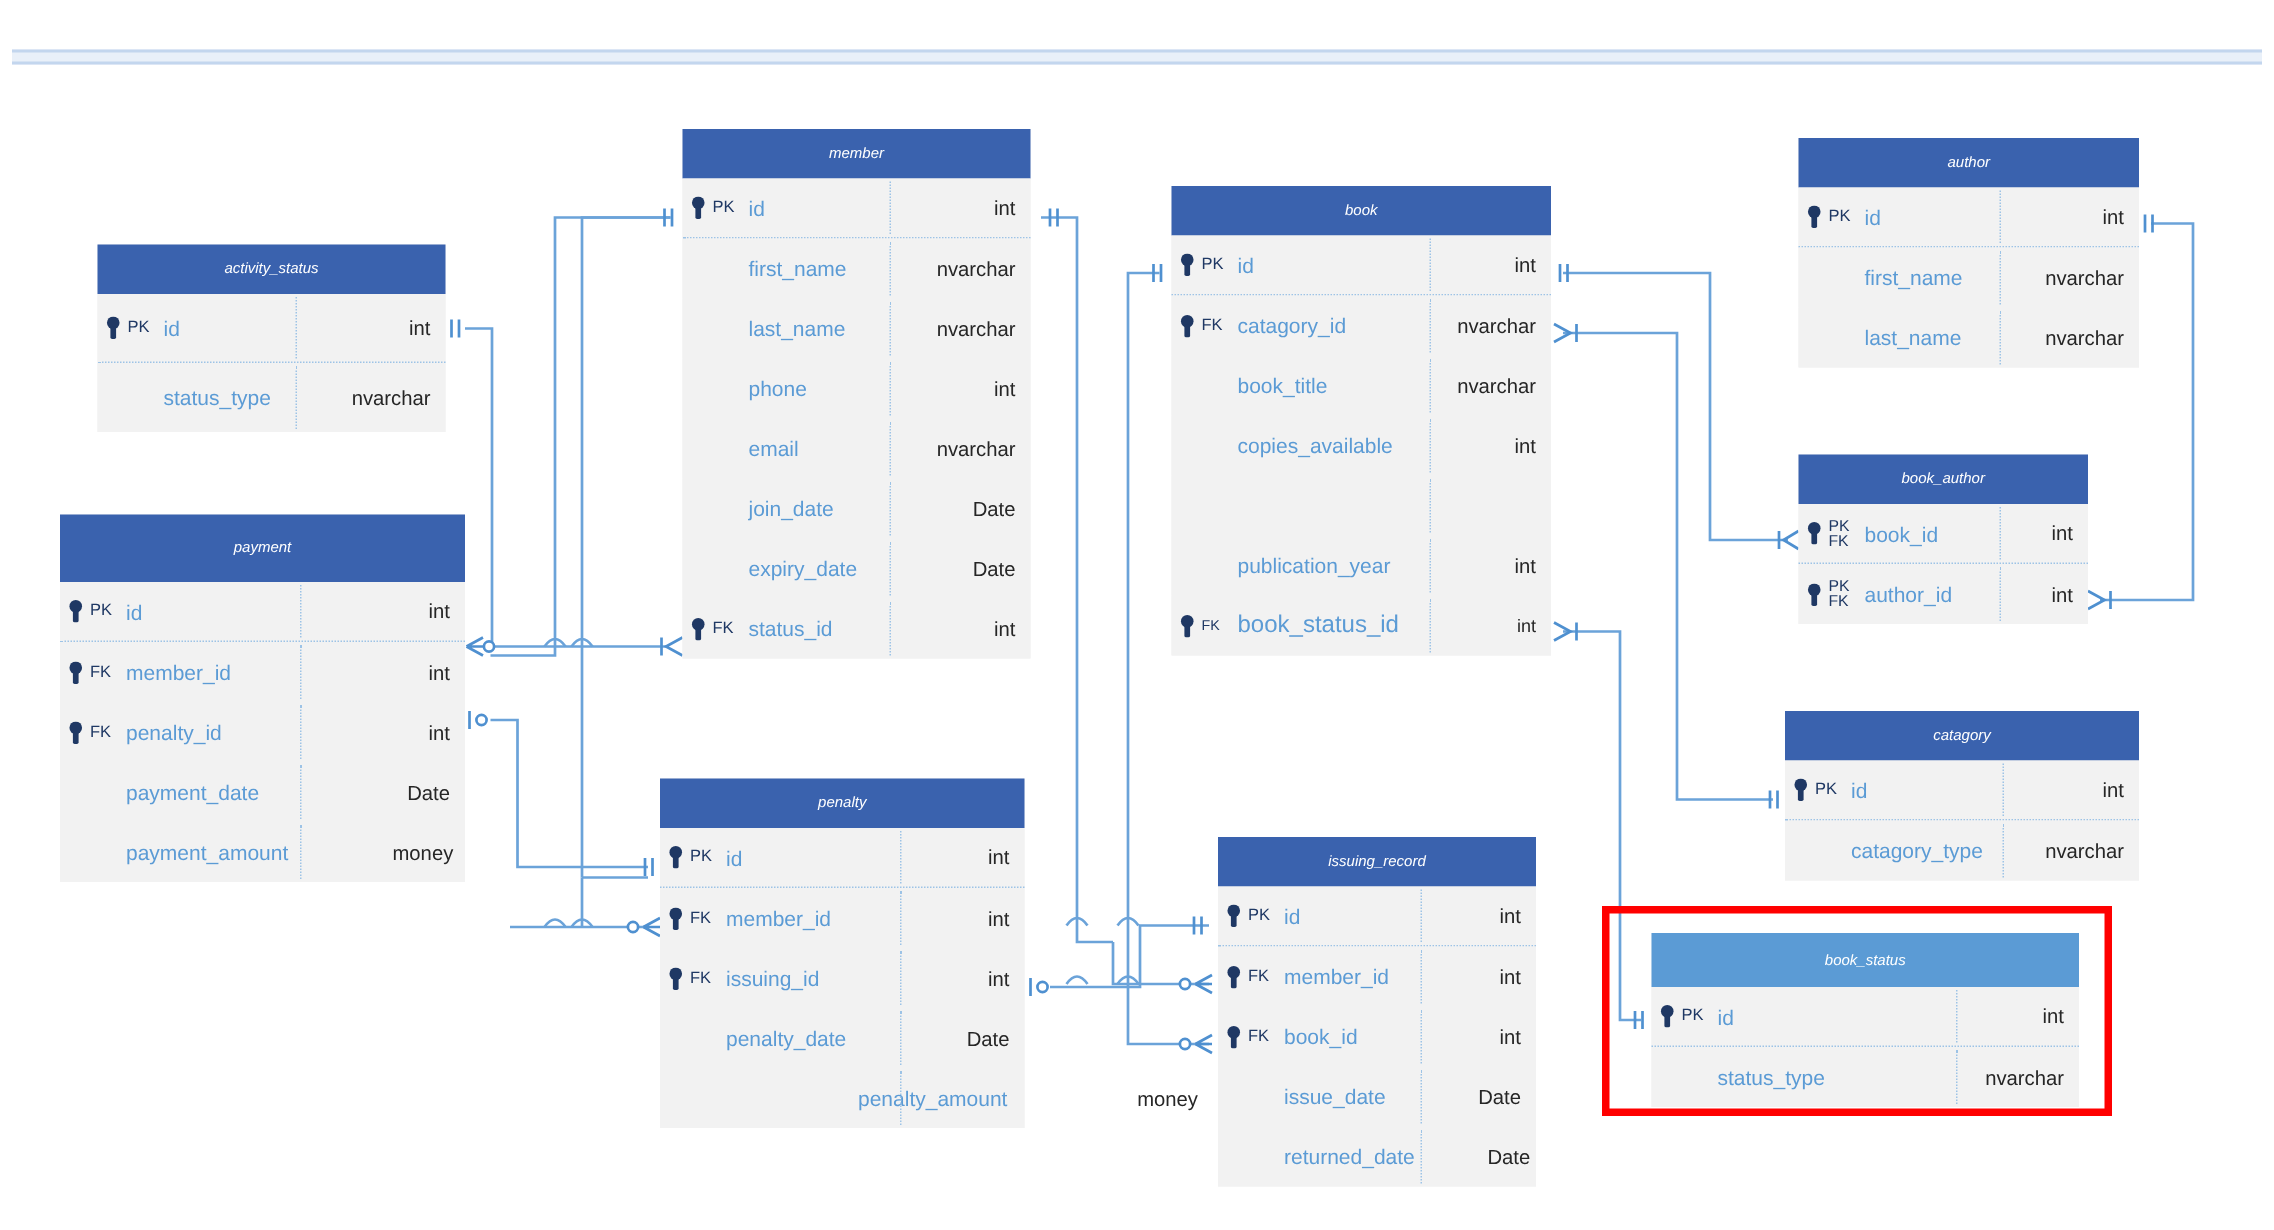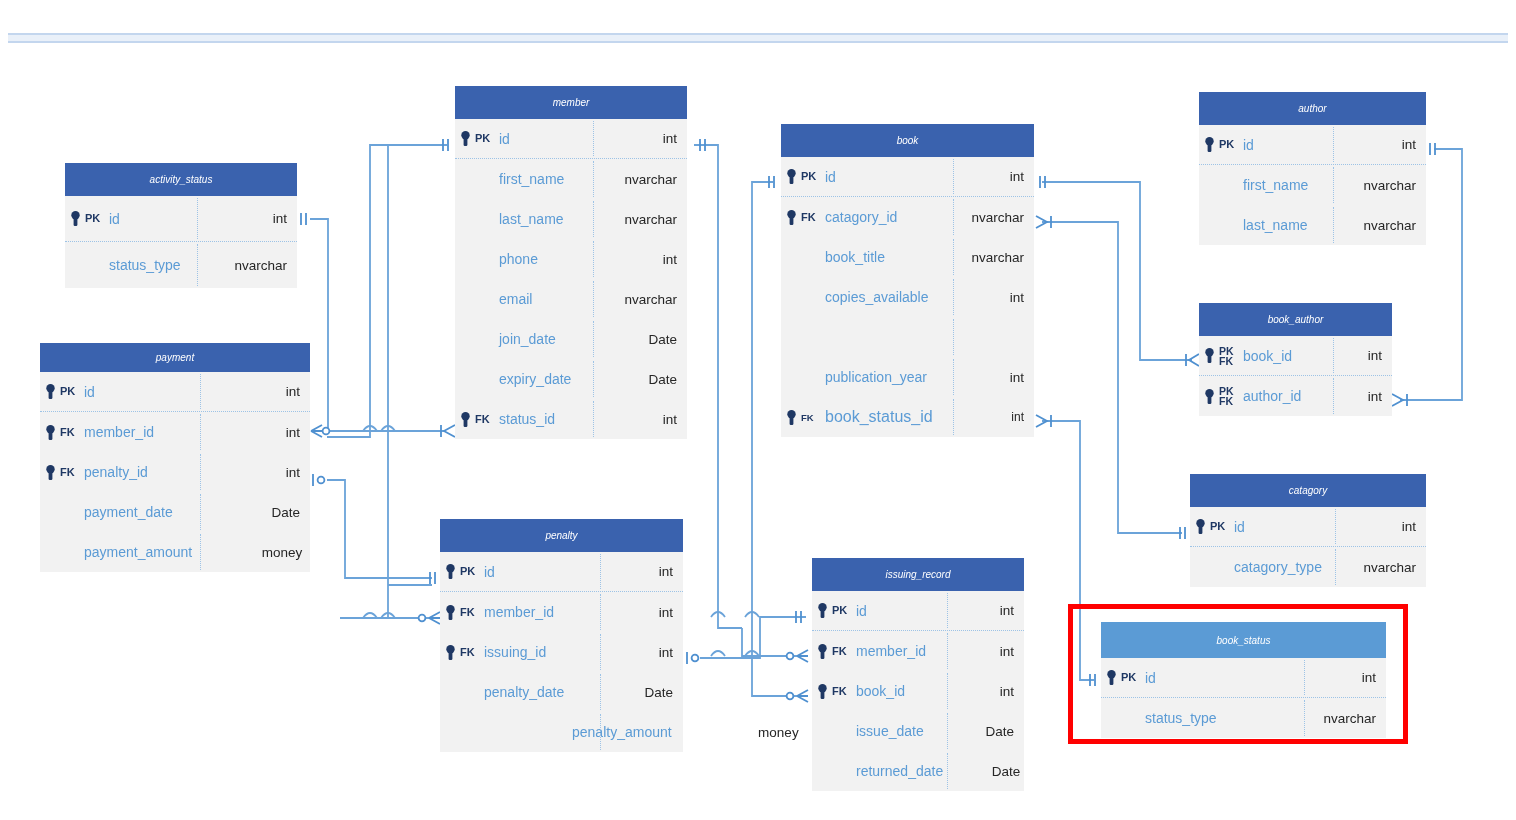--- a/index.html
+++ b/index.html
@@ -33,21 +33,21 @@
   .rows{position:relative;}
   .row{
     display:flex;align-items:center;box-sizing:border-box;position:relative;
     background:#f2f2f2;
   }
   .row.sep{border-bottom:1px dotted #9dc3e6;}
   .row .keycell{
     width:20px;flex:0 0 20px;display:flex;align-items:center;justify-content:center;
   }
   .row .kw{
-    width:20px;flex:0 0 20px;font-size:11px;color:#1F3864;font-weight:bold;
+    width:20px;flex:0 0 20px;font-size:11px;color:#1F3864;font-weight:normal;
     line-height:9px;text-align:left;
   }
   .row .kw.stack{font-size:10.5px;line-height:10px;}
   .row .fname{
     flex:1 1 auto;color:#5B9BD5;font-size:14px;padding-left:4px;white-space:nowrap;
   }
   .row .dtype{
     flex:0 0 auto;color:#262626;font-size:13.5px;text-align:right;padding-right:10px;
     white-space:nowrap;
   }
@@ -199,21 +199,21 @@
           <div class="row" style="height: 46px;">
             <div class="keycell"></div>
             <div class="kw"></div>
             <div class="fname">status_type</div>
             <div class="dtype" style="width: 100px;">nvarchar</div>
             <div class="vline" style="left: 132px;"></div>
           </div>
         </div>
       </div>
       <div class="entity" style="left: 40px; top: 343px; width: 270px;">
-        <div class="hdr" style="height: 29px;">payment</div>
+        <div class="hdr" style="height: 45px;">payment</div>
         <div class="rows">
           <div class="row sep" style="height: 40px;">
             <div class="keycell">
               <svg class="keyico" viewBox="0 0 11 15" xmlns="http://www.w3.org/2000/svg">
                 <circle cx="5.5" cy="4.2" r="4.2" fill="#1F3864"></circle>
                 <rect x="3.6" y="6.5" width="3.8" height="8.5" rx="1.2" fill="#1F3864"></rect>
               </svg>
             </div>
             <div class="kw">PK</div>
             <div class="fname">id</div>

